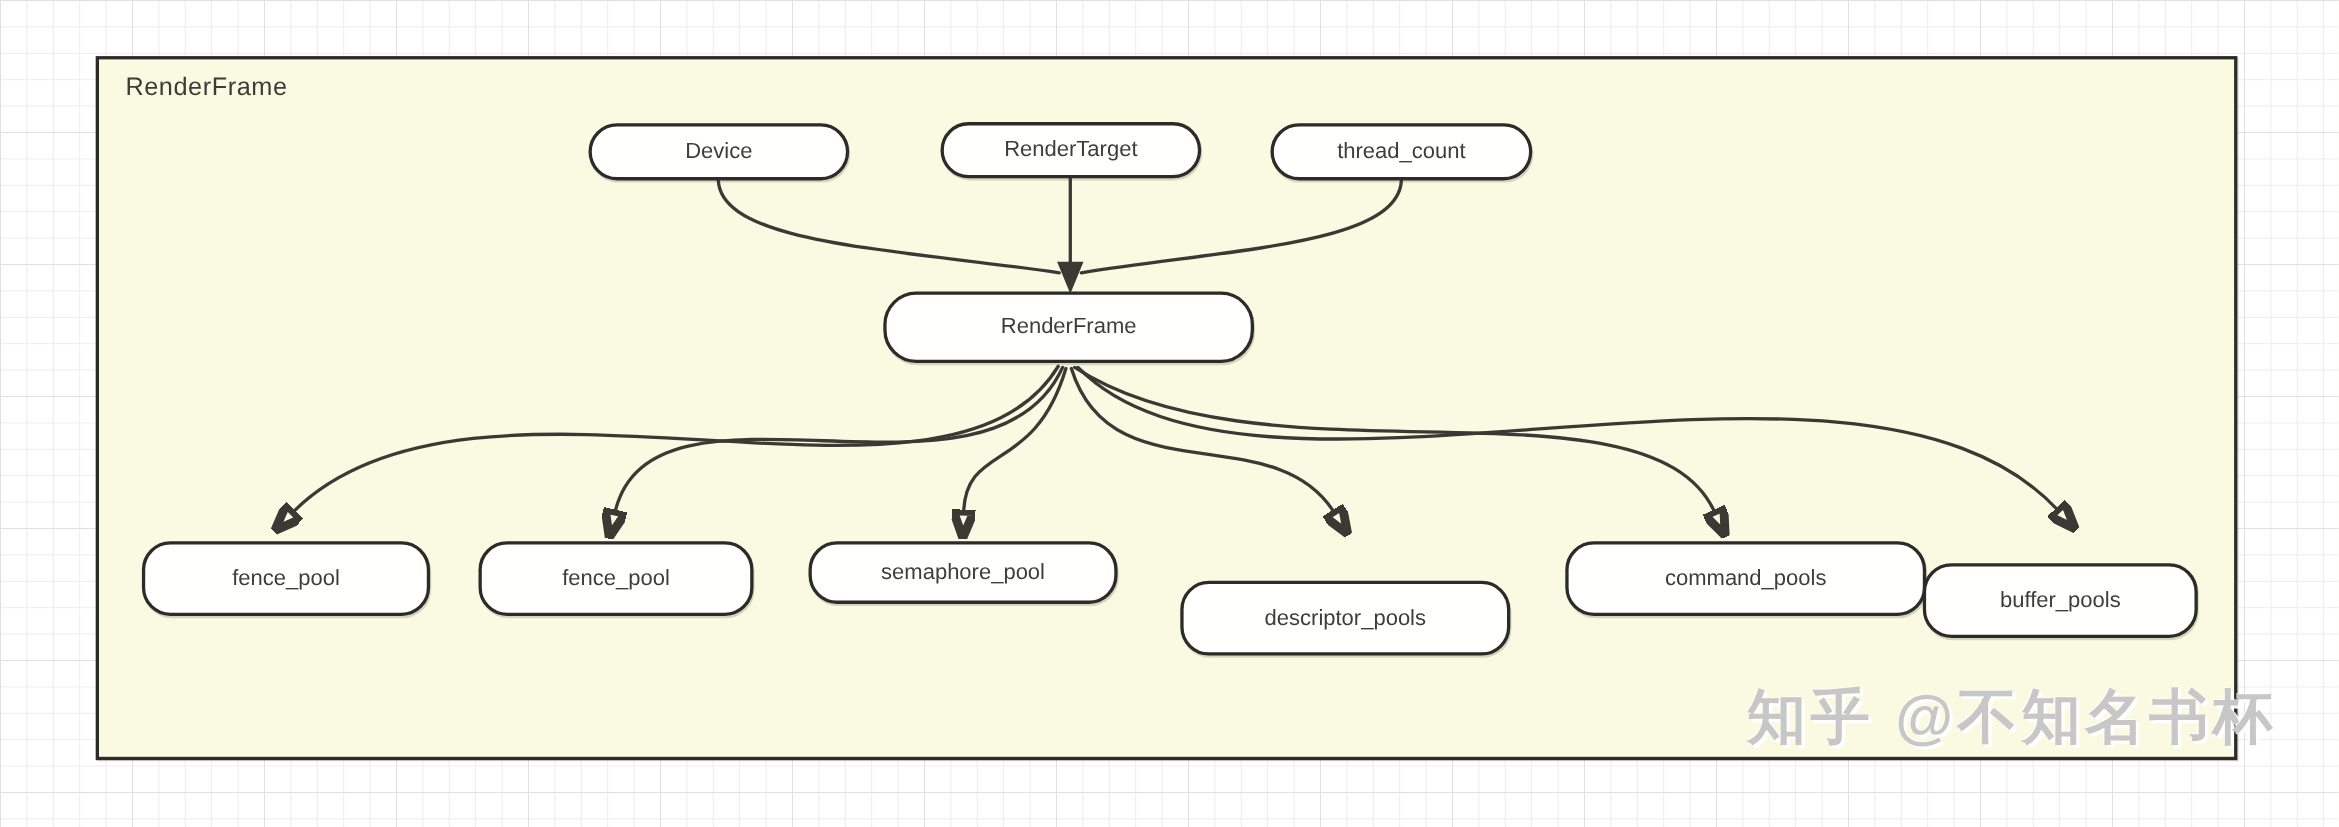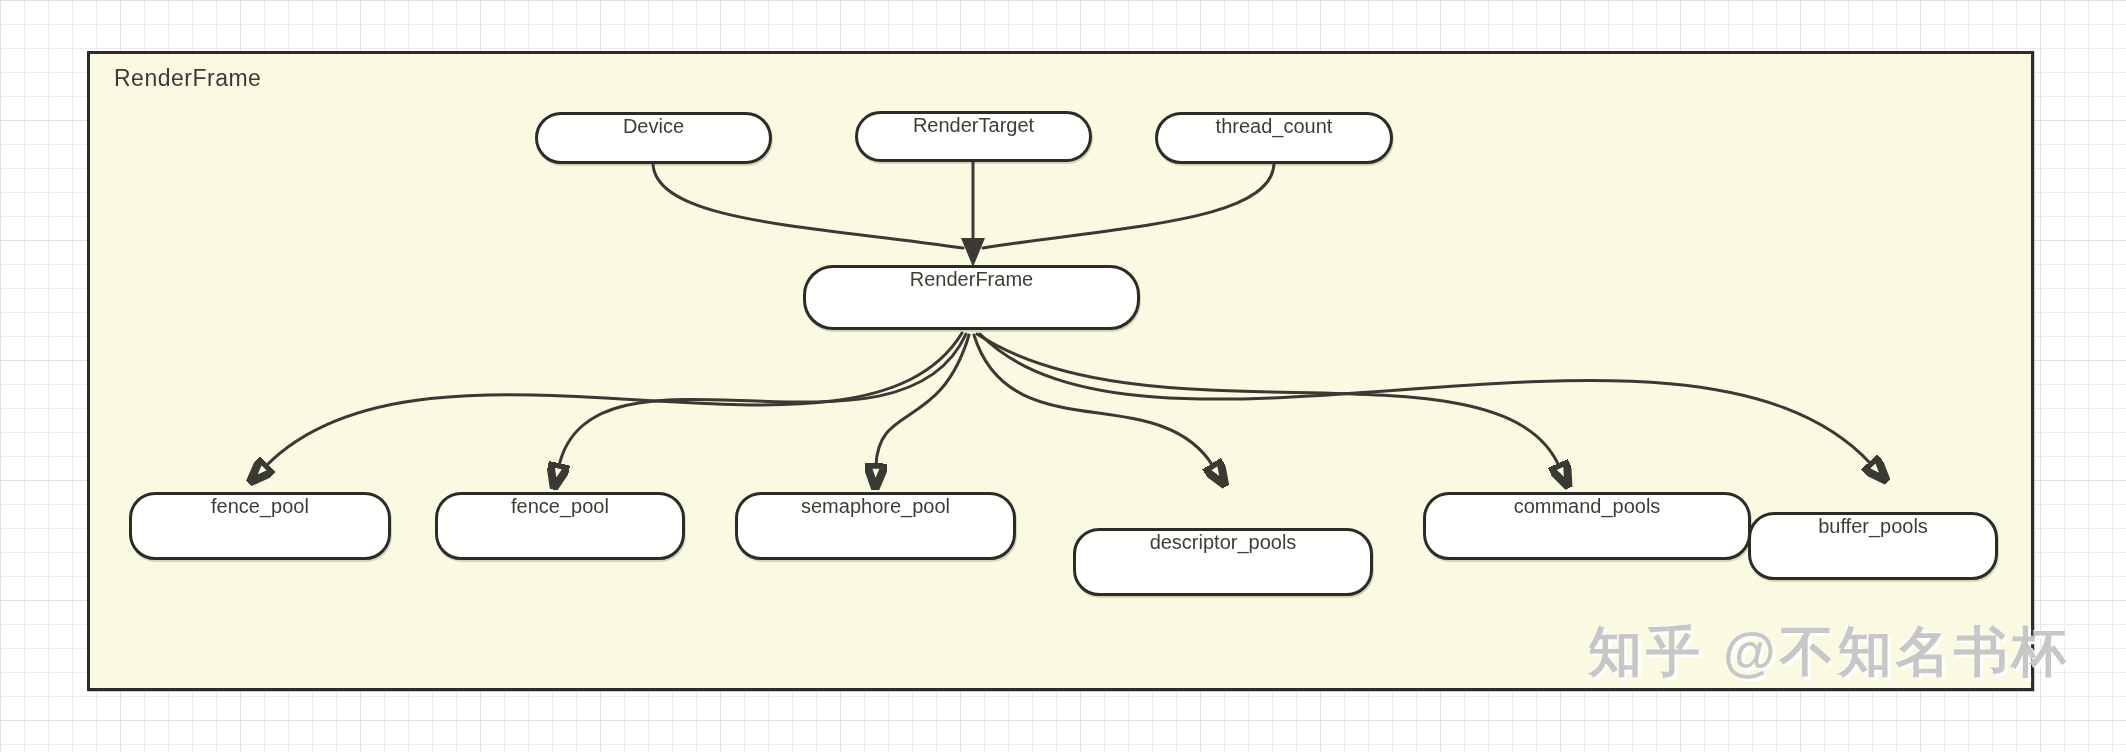--- a/index.html
+++ b/index.html
@@ -22,21 +22,21 @@
   .frame-label{
     position:absolute;left:24px;top:11px;
     font-size:23px;color:#3b3b38;letter-spacing:0.5px;
   }
   .edges{position:absolute;left:0;top:0;width:2126px;height:752px;pointer-events:none;}
   .edges path{stroke:#3a3933;stroke-width:3;fill:none;stroke-linecap:round;}
   .edges .head{fill:#3a3933;stroke:none;}
   .node{
     position:absolute;box-sizing:border-box;
     background:#fffffd;border:3px solid #2b2b28;border-radius:26px;
-    display:flex;align-items:flex-start;justify-content:center;
+    display:flex;align-items:center;justify-content:center;
     font-size:20px;color:#3d3d3a;
     box-shadow:1px 2px 0 rgba(60,60,50,0.2);
   }
   .node.big{border-radius:30px;}
   .watermark{
     position:absolute;left:1552px;top:616px;white-space:nowrap;
     font-size:54px;font-weight:600;letter-spacing:4px;
     color:#c7c7c7;
     text-shadow:3px 3px 0 rgba(255,255,255,0.95), -1px -1px 0 rgba(255,255,255,0.55);
     z-index:5;
@@ -85,21 +85,21 @@
   <div class="node big" style="left:803px;top:265px;width:337px;height:65px;">
     <span>RenderFrame</span>
   </div>
 
   <div class="node" style="left:129px;top:492px;width:262px;height:68px;">
     <span>fence_pool</span>
   </div>
   <div class="node" style="left:435px;top:492px;width:250px;height:68px;">
     <span>fence_pool</span>
   </div>
-  <div class="node" style="left:735px;top:492px;width:281px;height:68px;">
+  <div class="node" style="left:735px;top:492px;width:281px;height:57px;">
     <span>semaphore_pool</span>
   </div>
   <div class="node" style="left:1073px;top:492px;width:300px;height:68px;margin-top:36px;">
     <span>descriptor_pools</span>
   </div>
   <div class="node" style="left:1423px;top:492px;width:328px;height:68px;">
     <span>command_pools</span>
   </div>
   <div class="node" style="left:1748px;top:492px;width:250px;height:68px;margin-top:20px;">
     <span>buffer_pools</span>

